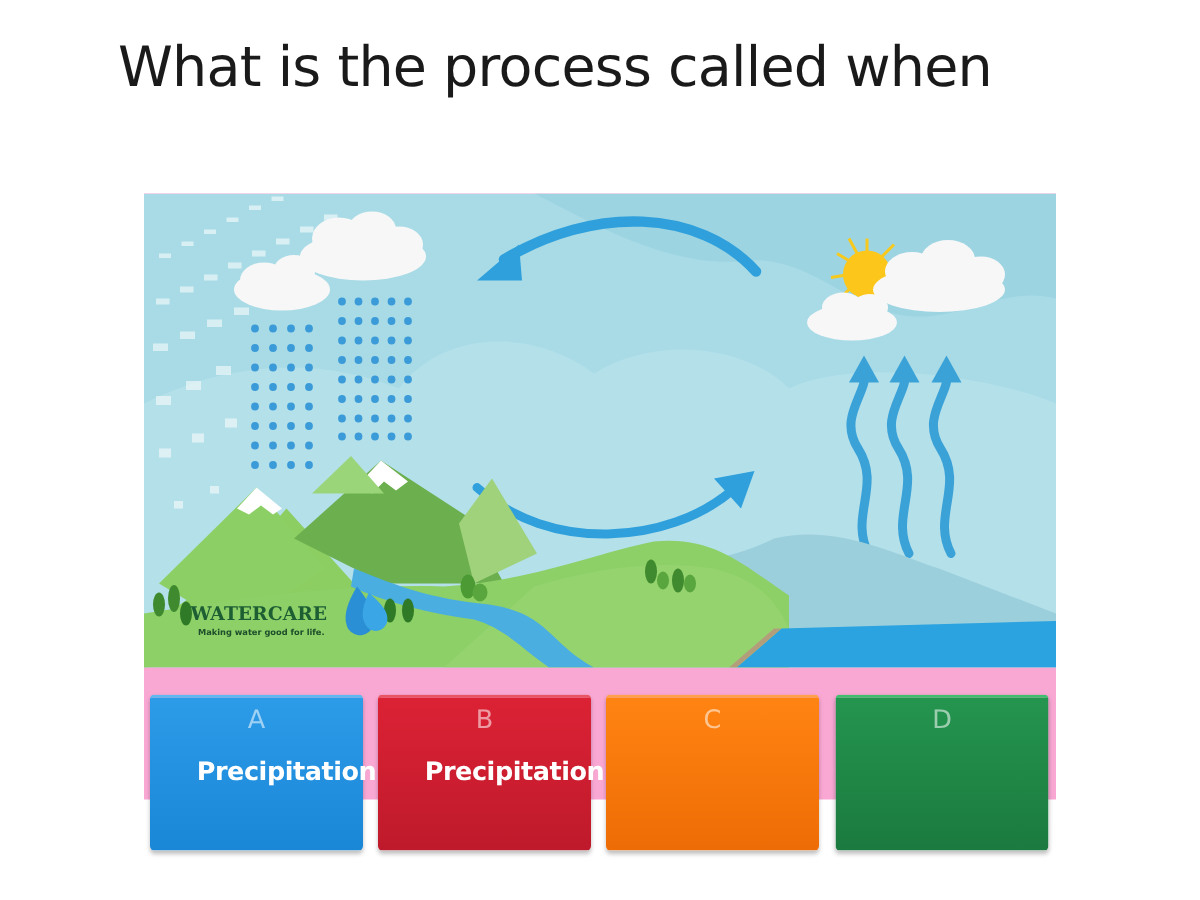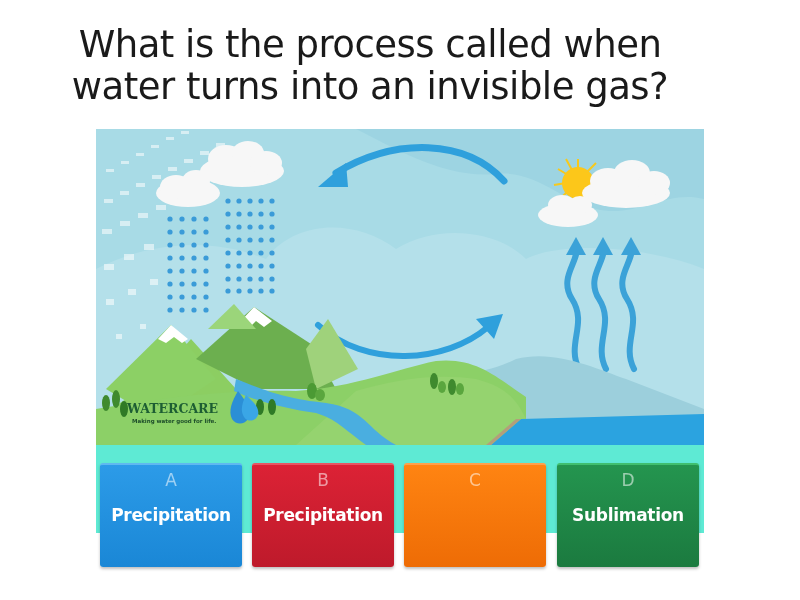--- a/index.html
+++ b/index.html
@@ -5,48 +5,47 @@
   html, body { margin: 0; padding: 0; background: #ffffff; }
   body { width: 800px; height: 600px; position: relative; overflow: hidden; font-family: "DejaVu Sans", "Liberation Sans", sans-serif; }
   .question {
     position: absolute; left: 0; top: 24px; width: 740px;
     text-align: center; color: #1a1a1a; font-size: 37px; line-height: 42px;
     font-family: "DejaVu Sans", sans-serif; letter-spacing: -0.5px;
   }
   .question span { display: block; }
   .illustration {
     position: absolute; left: 96px; top: 129px; width: 608px; height: 404px; overflow: hidden;
-    background: #5eead4;
+    background: #f9a8d4;
   }
   .illustration svg { display: block; }
   .answers { position: absolute; left: 100px; top: 463px; width: 600px; height: 104px; }
   .answer {
     position: absolute; top: 0; width: 142px; height: 102px; border-radius: 3px;
     box-shadow: 0 2px 3px rgba(0,0,0,0.25);
     color: #fff; text-align: center; cursor: pointer;
   }
   .answer .letter {
     position: absolute; top: 5px; left: 0; width: 100%; font-size: 17px; line-height: 20px;
     color: rgba(255,255,255,0.55); font-family: "DejaVu Sans", sans-serif;
   }
   .answer .label {
     position: absolute; top: 39px; left: 0; width: 100%; font-size: 17px; line-height: 22px;
-    font-weight: bold; font-family: "DejaVu Sans", sans-serif; letter-spacing: -0.3px;
+    font-weight: bold; font-family: "DejaVu Sans", sans-serif; letter-spacing: -0.3px; padding-left: 20px;
   }
   .a-blue { left: 0; background: linear-gradient(#2c9be8, #1a87d6); border-top: 2px solid #5fb8f0; }
   .a-red { left: 152px; background: linear-gradient(#dc2235, #be1a2b); border-top: 2px solid #e85563; }
   .a-orange { left: 304px; background: linear-gradient(#ff8412, #ee6c05); border-top: 2px solid #ffa04a; }
   .a-green { left: 457px; background: linear-gradient(#24954f, #1b7a3f); border-top: 2px solid #3fbf6e; }
 </style>
 </head>
 <body>
 
 <div class="question">
   <span>What is the process called when</span>
-  <span>water turns into an invisible gas?</span>
 </div>
 
 <div class="illustration">
   <svg width="608" height="316" viewBox="0 0 608 316" xmlns="http://www.w3.org/2000/svg">
 
     <rect x="0" y="0" width="608" height="316" fill="#a8dbe6"></rect>
     <path d="M260 0 L608 0 L608 70 C570 60 540 90 500 80 C470 75 440 40 400 45 C350 50 300 20 260 0 Z" fill="#9dd4e2"></path>
     <path d="M0 140 C60 110 120 110 170 130 C200 90 260 90 300 120 C340 95 400 100 430 130 C470 110 560 120 608 140 L608 316 L0 316 Z" fill="#b4e0ea"></path>
 
     <g fill="#ffffff" opacity="0.55">
@@ -258,15 +257,14 @@
   </div>
   <div class="answer a-red">
     <div class="letter">B</div>
     <div class="label">Precipitation</div>
   </div>
   <div class="answer a-orange">
     <div class="letter">C</div>
   </div>
   <div class="answer a-green">
     <div class="letter">D</div>
-    <div class="label">Sublimation</div>
   </div>
 </div>
 
 </body></html>

